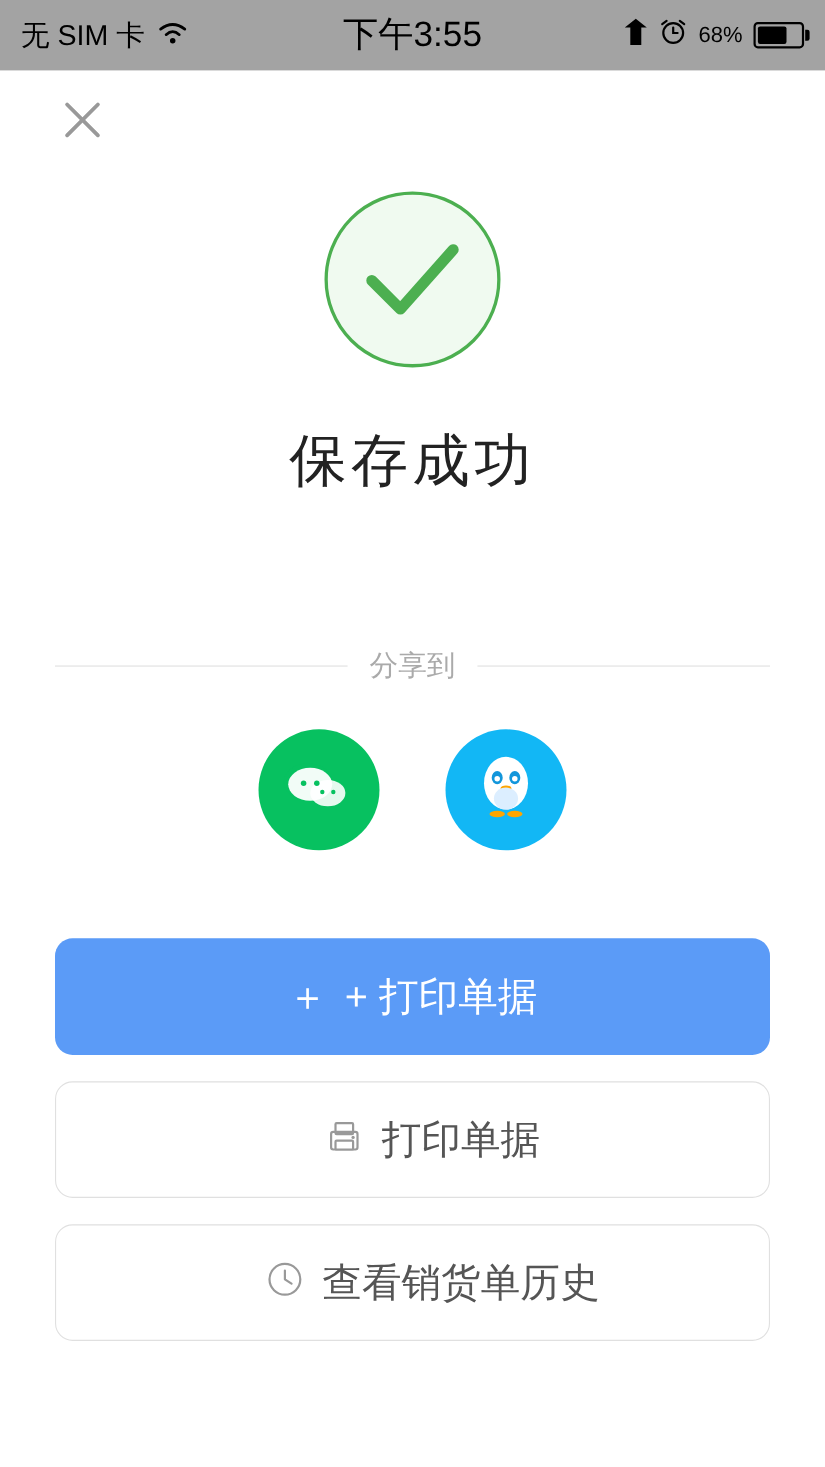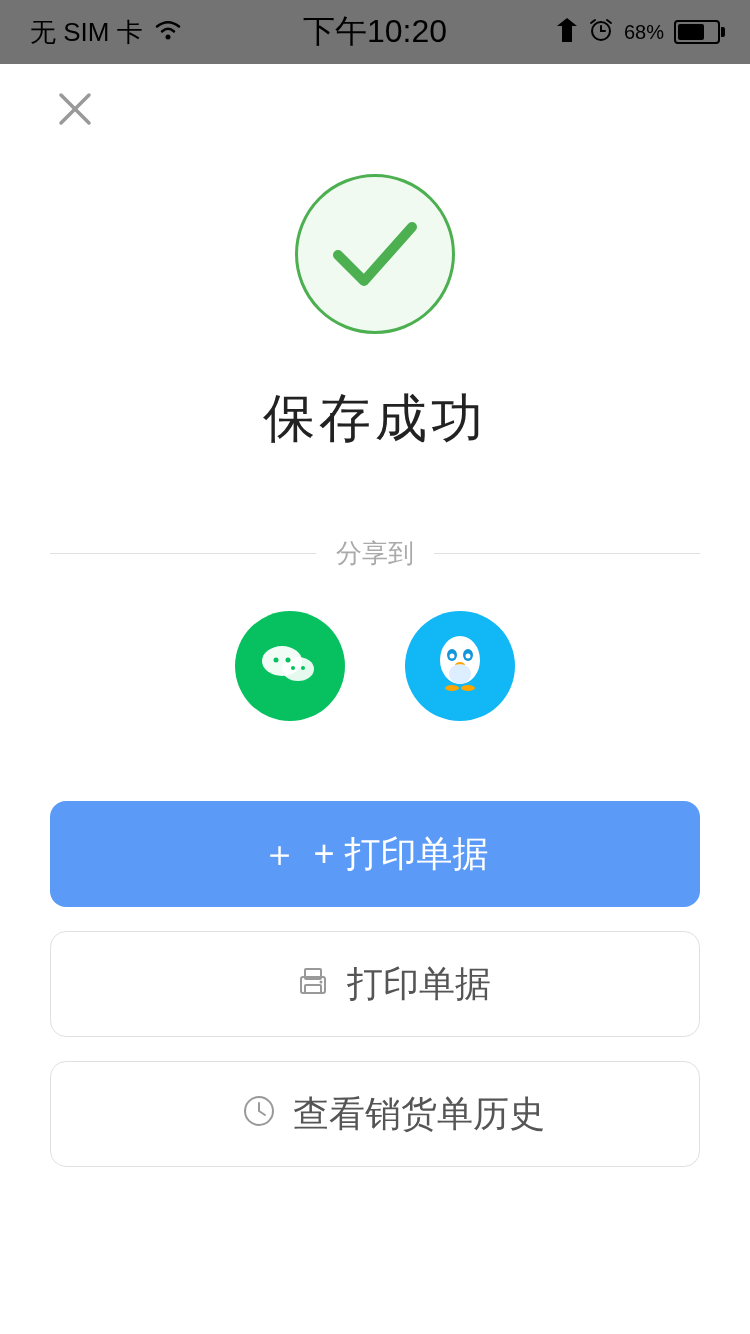--- a/index.html
+++ b/index.html
@@ -18,22 +18,22 @@
       position: relative;
     }
 
     
     .status-bar {
       width: 100%;
       height: 64px;
       display: flex;
       align-items: center;
       justify-content: space-between;
-      padding: 0 30px;
-      background: #737373;
+      padding: 0 19px;
+      background: #a3a3a3;
     }
 
     .status-left {
       display: flex;
       align-items: center;
       gap: 10px;
       font-size: 26px;
       color: #000;
       font-weight: 500;
     }
@@ -131,21 +131,21 @@
       align-items: center;
       justify-content: center;
       margin-bottom: 50px;
     }
 
     
     .success-title {
       font-size: 52px;
       font-weight: 500;
       color: #222;
-      margin-bottom: 34px;
+      margin-bottom: 86px;
       letter-spacing: 4px;
     }
 
     
     .share-section {
       width: 100%;
       margin-bottom: 50px;
     }
 
     .divider-row {
@@ -247,21 +247,21 @@
     <span>无 SIM 卡</span>
     <span class="wifi-icon">
       <svg width="30" height="24" viewBox="0 0 30 24" fill="none">
         <path d="M15 20 L15 20" stroke="#000" stroke-width="3" stroke-linecap="round"></path>
         <path d="M9 14.5 Q15 9 21 14.5" stroke="#000" stroke-width="2.5" fill="none" stroke-linecap="round"></path>
         <path d="M4 9.5 Q15 1 26 9.5" stroke="#000" stroke-width="2.5" fill="none" stroke-linecap="round"></path>
         <circle cx="15" cy="20" r="2.5" fill="#000"></circle>
       </svg>
     </span>
   </div>
-  <div class="status-center">下午10:20</div>
+  <div class="status-center">下午3:55</div>
   <div class="status-right">
     <span>
       <svg width="22" height="26" viewBox="0 0 22 26" fill="none">
         <path d="M11 1 L21 9 L16 9 L16 25 L6 25 L6 9 L1 9 Z" fill="#000"></path>
       </svg>
     </span>
     <span>
       <svg width="26" height="26" viewBox="0 0 26 26" fill="none">
         <circle cx="13" cy="14" r="9" stroke="#000" stroke-width="2" fill="none"></circle>
         <path d="M13 9 L13 14 L17 14" stroke="#000" stroke-width="2" stroke-linecap="round"></path>

